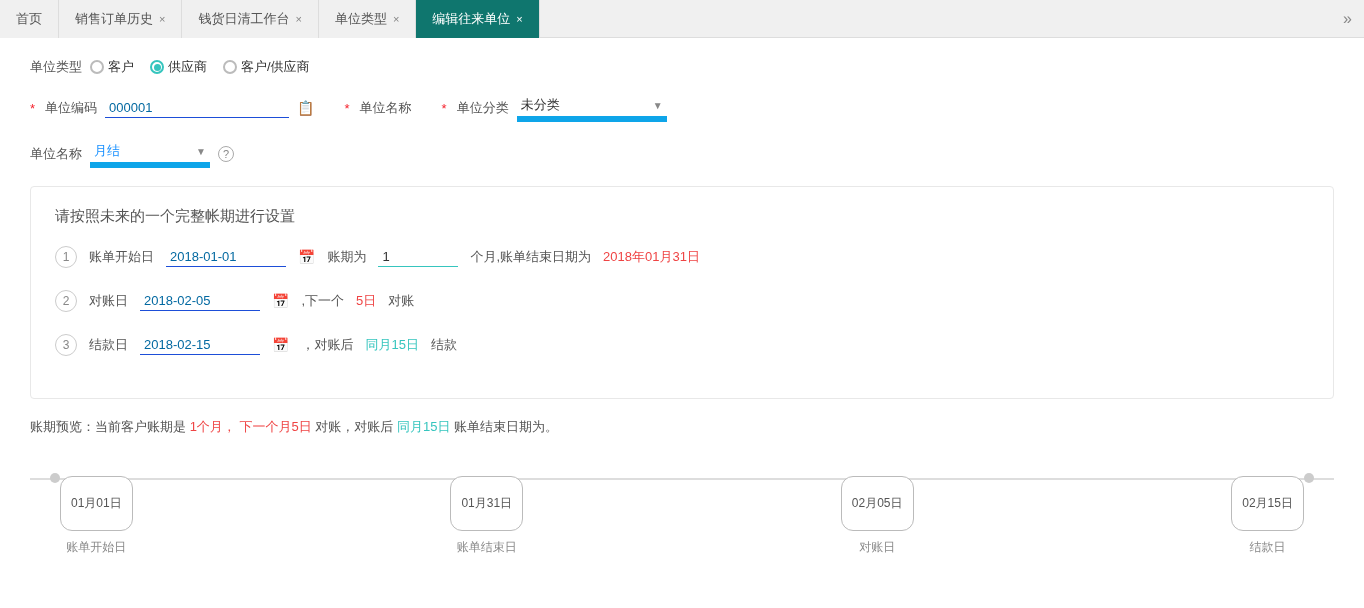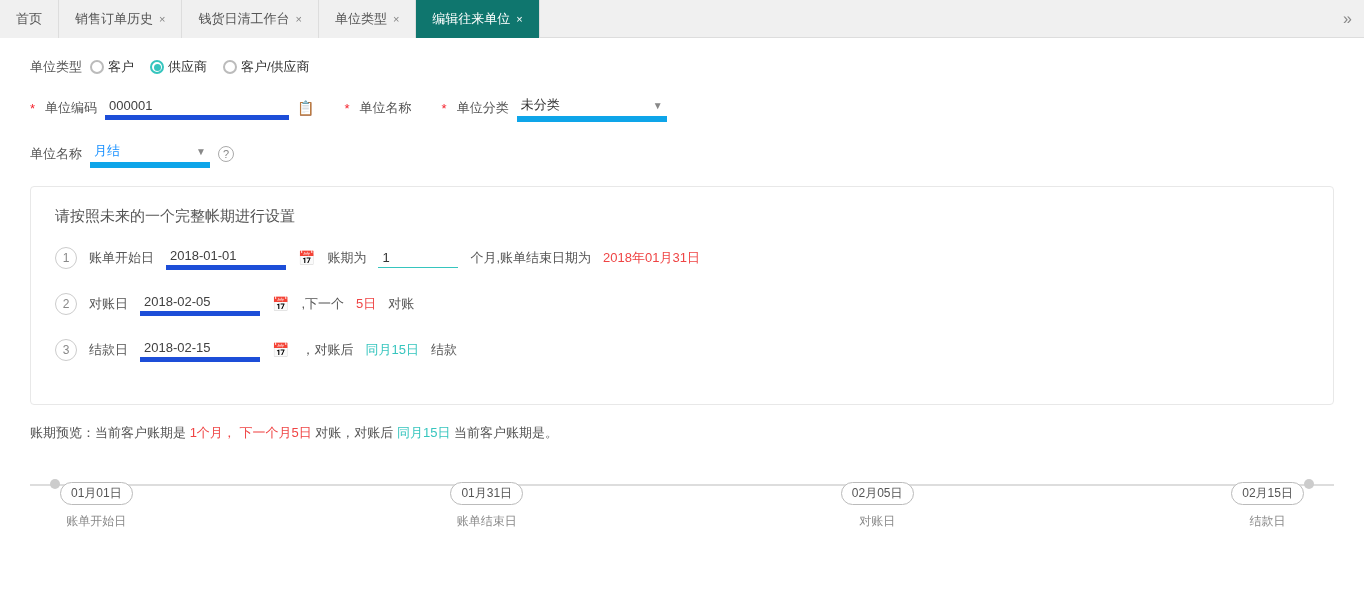--- a/index.html
+++ b/index.html
@@ -65,25 +65,25 @@
     .field-label {
       color: #555;
       white-space: nowrap;
     }
     .required-star {
       color: #f5222d;
       margin-right: 2px;
     }
     .form-input {
       border: none;
-      border-bottom: 5px solid #1d4ed8;
+      border-bottom: 1px solid #1d4ed8;
       outline: none;
       padding: 2px 4px;
       font-size: 13px;
-      color: #404040;
+      color: #0369a1;
       background: transparent;
       min-width: 120px;
     }
 
     
     .radio-group { display: flex; align-items: center; gap: 16px; }
     .radio-item { display: flex; align-items: center; gap: 4px; cursor: pointer; }
     .radio-circle {
       width: 14px; height: 14px; border-radius: 50%;
       border: 2px solid #bbb;
@@ -196,21 +196,21 @@
     }
     .timeline-point {
       display: flex;
       flex-direction: column;
       align-items: center;
       gap: 8px;
     }
     .tl-badge {
       border: 1px solid #bbb;
       border-radius: 12px;
-      padding: 2px 10px;
+      padding: 18px 10px;
       font-size: 12px;
       color: #555;
       background: #fff;
       white-space: nowrap;
     }
     .tl-label {
       font-size: 12px;
       color: #888;
       white-space: nowrap;
     }
@@ -329,21 +329,21 @@
       <span class="step-text">结款</span>
     </div>
   </div>
 
   <div class="preview-text">
     <span>账期预览：当前客户账期是</span>
     <span class="step-highlight-orange">1个月，</span>
     <span class="step-highlight-orange">下一个月5日</span>
     <span>对账，对账后</span>
     <span class="step-highlight-cyan">同月15日</span>
-    <span>当前客户账期是。</span>
+    <span>账单结束日期为。</span>
   </div>
 
   <div style="position:relative; padding: 0 20px;">
     <div class="timeline-line"></div>
     <div style="position:absolute; left:20px; top:15px; width:10px; height:10px; border-radius:50%; background:#ccc;"></div>
     <div style="position:absolute; right:20px; top:15px; width:10px; height:10px; border-radius:50%; background:#ccc;"></div>
     <div class="timeline-points" style="padding: 0 10px;">
       <div class="timeline-point">
         <div style="height:10px;"></div>
         <div class="tl-badge">01月01日</div>

